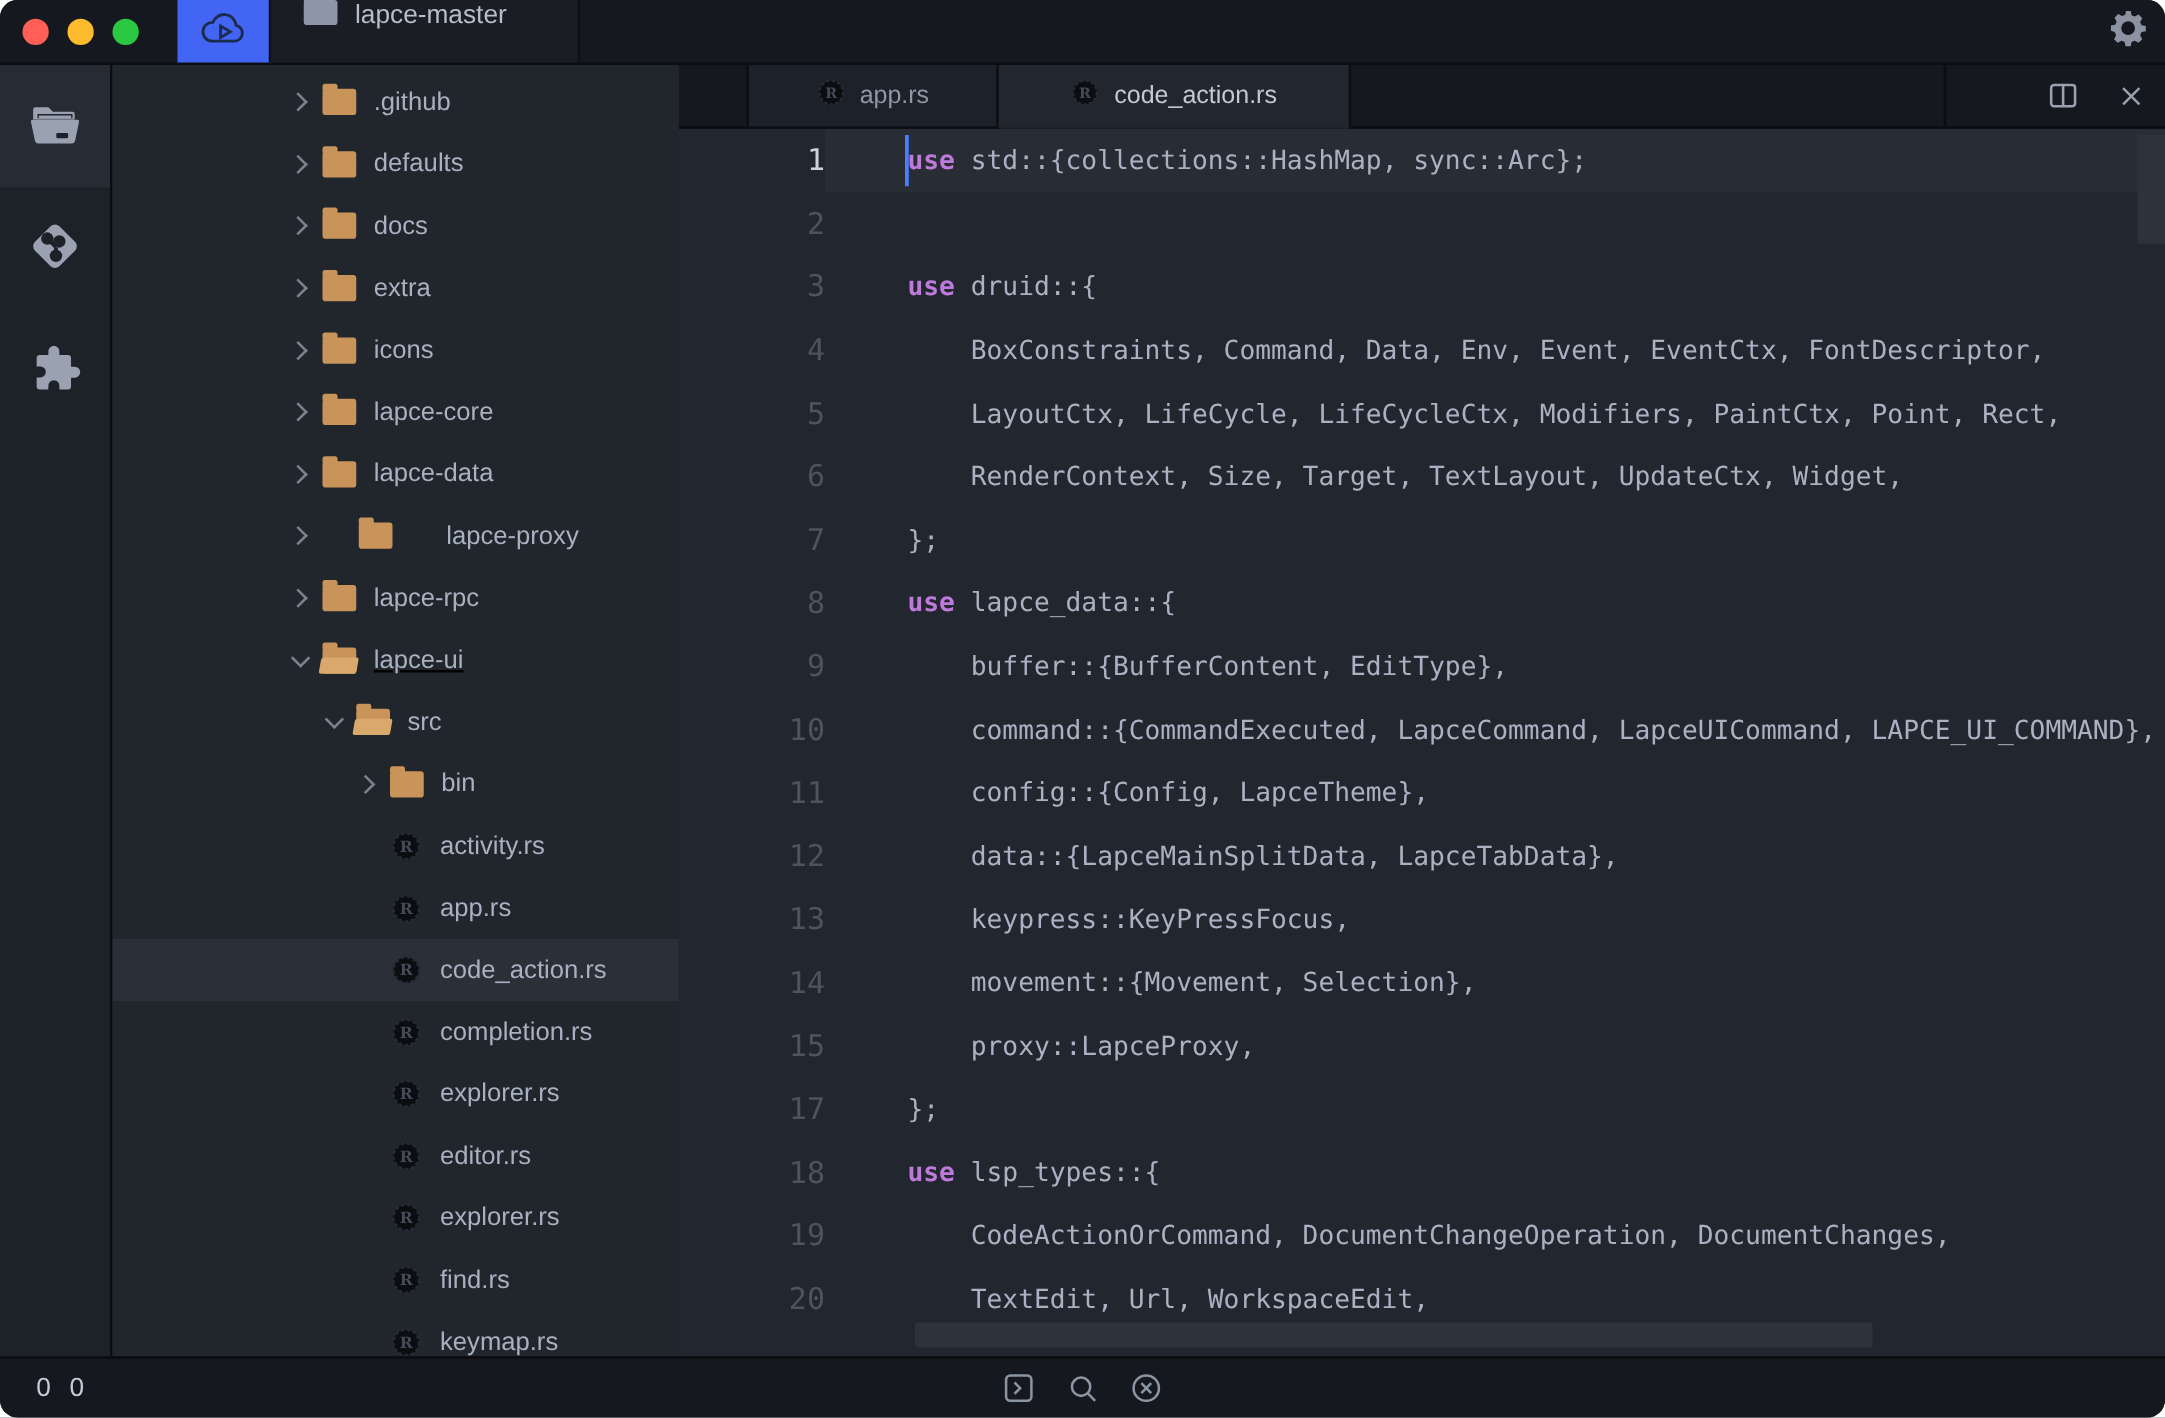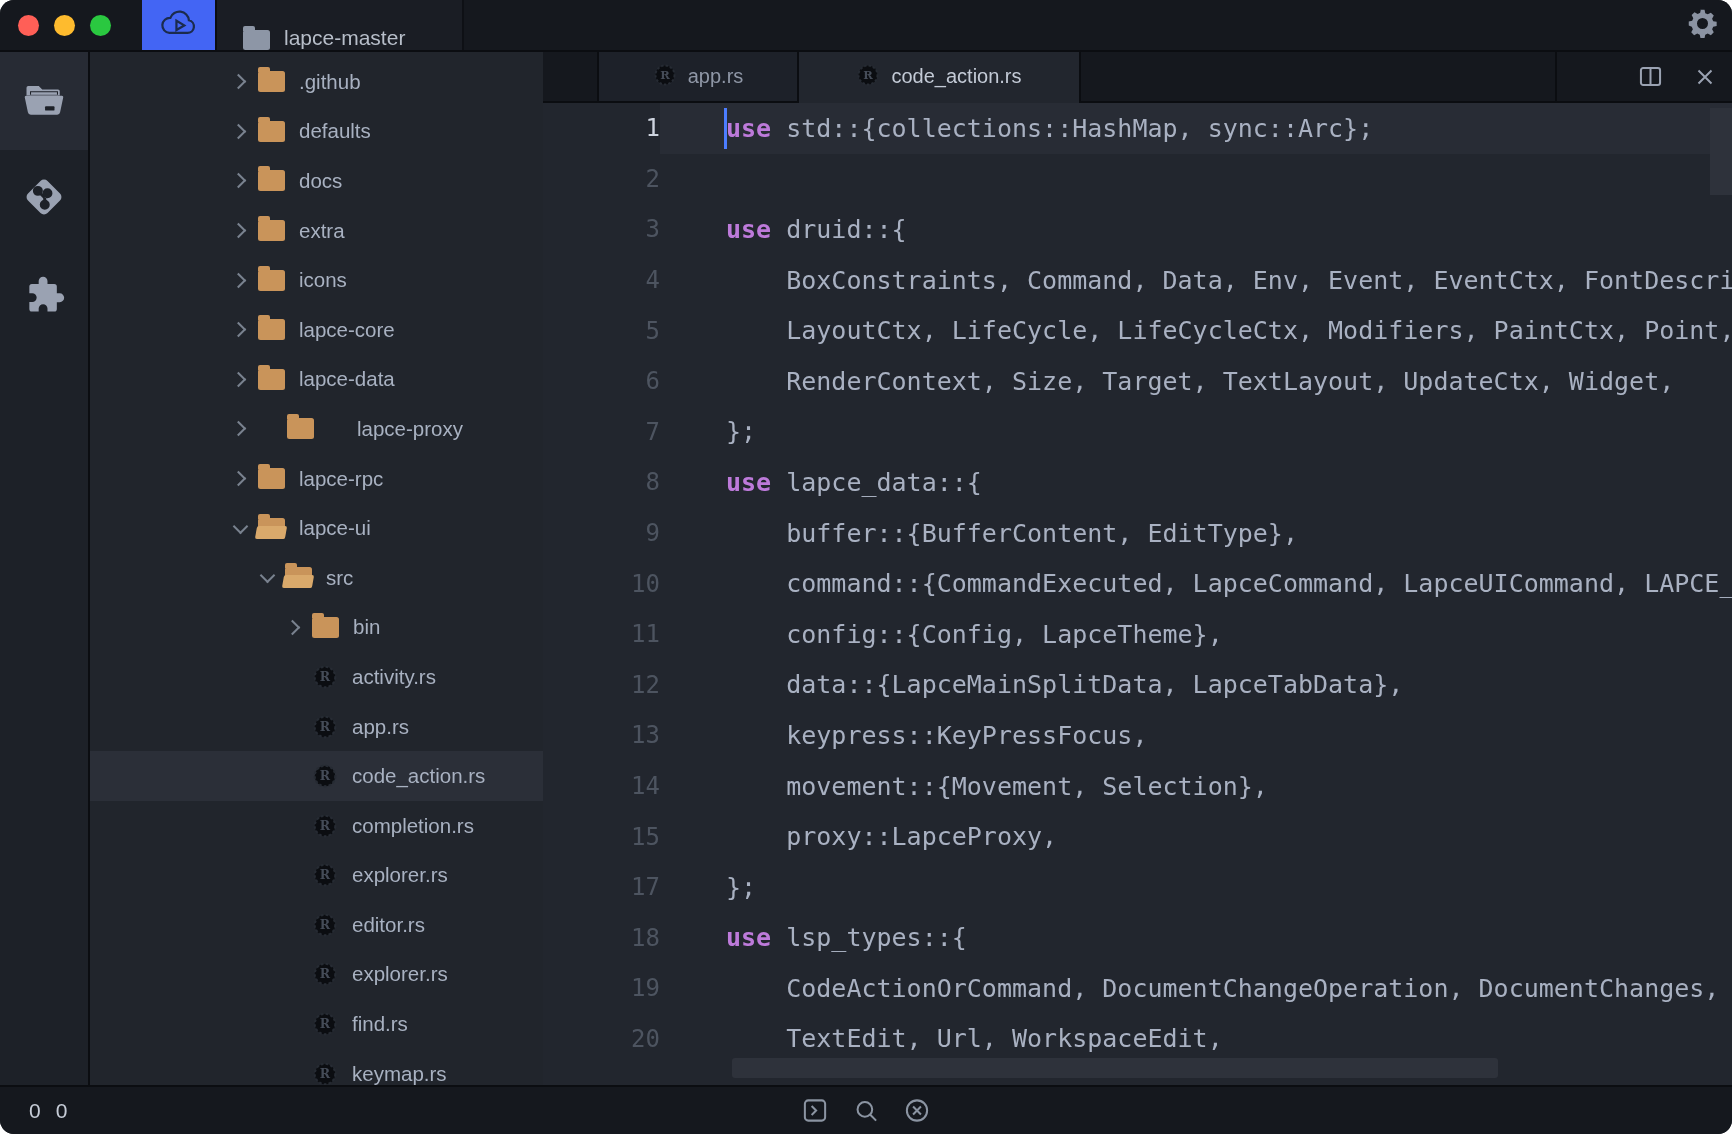--- a/index.html
+++ b/index.html
@@ -7,21 +7,21 @@
   #window{position:absolute;left:0;top:0;width:1732px;height:1134px;border-radius:14px;
     overflow:hidden;background:#22262e;}
   
   #titlebar{position:absolute;left:0;top:0;width:100%;height:52px;background:#15181e;
     display:flex;align-items:stretch;border-bottom:2px solid #0b0d11;box-sizing:border-box;}
   #traffic{width:142px;display:flex;align-items:center;gap:15px;padding-left:18px;box-sizing:border-box;}
   .light{width:21px;height:21px;border-radius:50%;}
   .light.red{background:#ff5f57}.light.yellow{background:#febb2e}.light.green{background:#2ac840}
   #remote-btn{width:75px;background:#4365f4;display:flex;align-items:center;justify-content:center;
     border-right:2px solid #0b0d11;box-sizing:border-box;}
-  #title-section{width:247px;background:#1a1d24;display:flex;align-items:flex-end;gap:14px;
+  #title-section{width:247px;background:#1a1d24;display:flex;align-items:flex-start;gap:14px;
     padding-left:26px;box-sizing:border-box;border-right:2px solid #0e1015;}
   .titlebar-folder{width:27px;height:20px;background:#8d96a6;border-radius:2.5px;position:relative;flex:none;}
   .titlebar-folder::before{content:"";position:absolute;top:-4px;left:0;width:12px;height:5px;
     background:#8d96a6;border-radius:2px 2px 0 0;}
   #window-title{color:#b7bec9;font-size:21px;}
   #titlebar-spacer{flex:1}
   #gear-btn{width:60px;display:flex;align-items:center;justify-content:center;}
   
   #activitybar{position:absolute;left:0;top:52px;width:90px;bottom:49px;background:#1d2128;
     border-right:2px solid #0b0d11;box-sizing:border-box;}
@@ -60,21 +60,21 @@
   .tab-label{font-size:20px;color:#8f97a6;white-space:nowrap;}
   .tab.active .tab-label{color:#c3cad6;}
   #tab-actions{position:absolute;right:0;top:0;height:49px;width:177px;border-left:2px solid #0b0d11;
     box-sizing:border-box;display:flex;align-items:center;gap:27px;padding-left:80px;}
   
   #code-lines{position:absolute;left:0;top:51px;right:0;bottom:0;overflow:hidden;}
   .line{display:flex;height:50.6px;align-items:center;white-space:pre;}
   .gutter{width:117px;flex:none;text-align:right;font-family:"DejaVu Sans Mono",monospace;
     font-size:24px;color:#4d5460;}
   .codewrap{flex:1;height:100%;display:flex;align-items:center;padding-left:66px;
-    font-family:"DejaVu Sans Mono",monospace;font-size:25px;color:#a9b1c2;position:relative;overflow:hidden;}
+    font-family:"DejaVu Sans Mono",monospace;font-size:21px;color:#a9b1c2;position:relative;overflow:hidden;}
   .line.current .codewrap{background:#282c35;}
   .line.current .gutter{color:#cdd3de;}
   .tok-k{color:#bd7ada;font-weight:bold;}
   #cursor{position:absolute;left:64px;top:5px;width:3px;height:41px;background:#4c7dff;}
   #v-scrollbar{position:absolute;right:0;top:56px;width:22px;height:87px;background:#2e323b;}
   #h-scrollbar{position:absolute;left:189px;top:1006px;width:766px;height:20px;background:#2e323b;border-radius:3px;}
   
   #statusbar{position:absolute;left:0;bottom:0;width:100%;height:49px;background:#15181e;
     border-top:2px solid #0b0d11;box-sizing:border-box;display:flex;align-items:center;}
   #status-counts{display:flex;gap:15px;padding-left:29px;color:#c6ccd7;font-size:21px;}
@@ -201,21 +201,21 @@
           <span class="folder-ico"></span>
           <span class="tree-label">lapce-proxy</span>
         </div>
         <div class="tree-row" style="padding-left: 138px;">
           <span class="chev-box">
             <i class="chev right"></i>
           </span>
           <span class="folder-ico"></span>
           <span class="tree-label">lapce-rpc</span>
         </div>
-        <div class="tree-row" style="padding-left: 138px;">
+        <div class="tree-row" style="padding-left: 138px; text-decoration: underline;">
           <span class="chev-box">
             <i class="chev down"></i>
           </span>
           <span class="folder-ico open"></span>
           <span class="tree-label">lapce-ui</span>
         </div>
         <div class="tree-row" style="padding-left: 165px;">
           <span class="chev-box">
             <i class="chev down"></i>
           </span>

